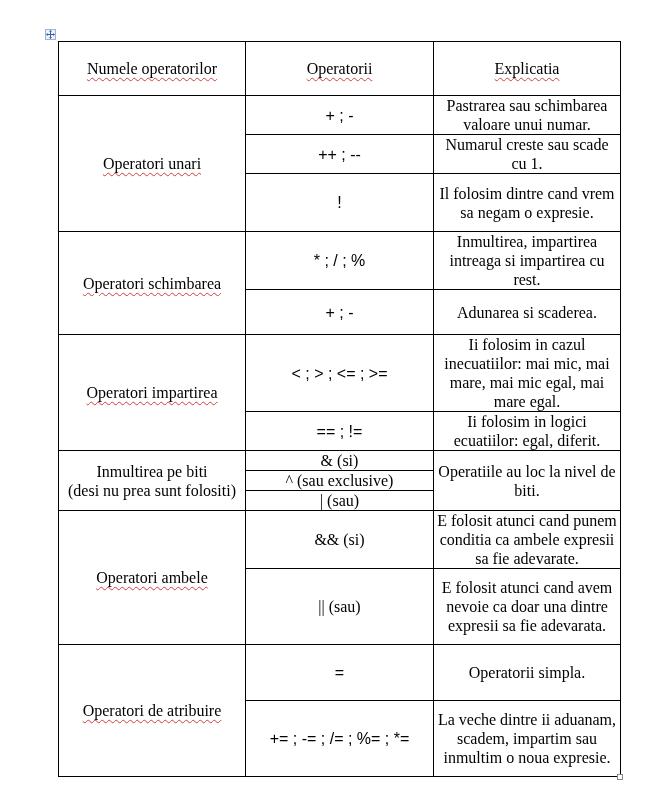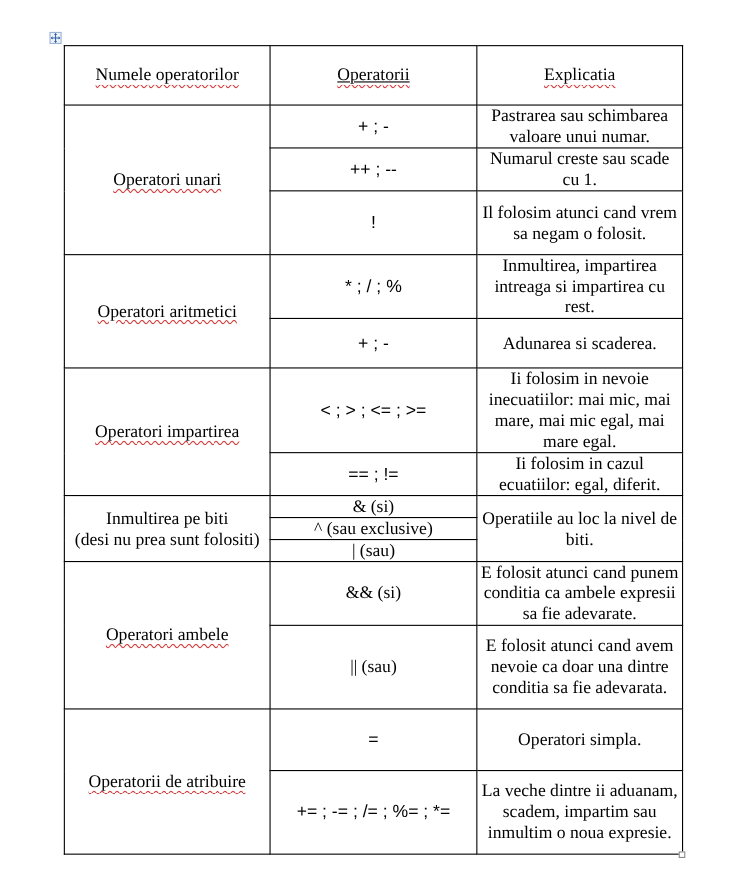--- a/index.html
+++ b/index.html
@@ -8,21 +8,21 @@
   .move-handle { position:absolute; left:45px; top:29px; width:11px; height:11px;
          border:1px solid #9db3d6; background:#eef3fb; box-sizing:border-box; }
   .move-handle svg { display:block; }
   .resize-handle { position:absolute; left:617px; top:774px; width:6px; height:6px;
          border:1px solid #8a8a8a; background:#fff; box-sizing:border-box; }
   table.ops { position:absolute; left:58px; top:41px; border-collapse:collapse;
          table-layout:fixed; width:561px; }
   table.ops td { border:1.5px solid #000; text-align:center; vertical-align:middle;
          padding:0 3px; font-size:16px; line-height:19px; overflow:hidden; }
   td.c1 { width:180px; }
-  td.c2 { width:181px;text-decoration:underline; }
+  td.c2 { width:181px; }
   td.c3 { width:180px; }
   .sq { text-decoration: underline wavy #d04040; text-decoration-thickness:1px;
         text-underline-offset:3px; }
   .opsym { font-family:"Liberation Sans","DejaVu Sans",sans-serif; font-size:14px; }
 </style>
 </head>
 <body>
 
 <div class="move-handle">
   <svg width="9" height="9" viewBox="0 0 9 9">
@@ -43,41 +43,41 @@
       <td rowspan="3"><span class="sq">Operatori unari</span></td>
       <td class="opsym">+ ; -</td>
       <td>Pastrarea sau schimbarea valoare unui numar.</td>
     </tr>
     <tr style="height:38px">
       <td class="opsym">++ ;  --</td>
       <td>Numarul creste sau scade cu 1.</td>
     </tr>
     <tr style="height:58px">
       <td class="opsym">!</td>
-      <td>Il folosim atunci cand vrem sa negam o folosit.</td>
+      <td>Il folosim dintre cand vrem sa negam o expresie.</td>
     </tr>
 
     <tr style="height:58px">
-      <td rowspan="2"><span class="sq">Operatori aritmetici</span></td>
+      <td rowspan="2"><span class="sq">Operatori schimbarea</span></td>
       <td class="opsym">* ; / ; %</td>
       <td>Inmultirea, impartirea intreaga si impartirea cu rest.</td>
     </tr>
     <tr style="height:45px">
       <td class="opsym">+ ; -</td>
       <td>Adunarea si scaderea.</td>
     </tr>
 
     <tr style="height:77px">
       <td rowspan="2"><span class="sq">Operatori impartirea</span></td>
       <td class="opsym">&lt; ; &gt; ; &lt;= ;  &gt;=</td>
-      <td>Ii folosim in nevoie inecuatiilor: mai mic, mai mare, mai mic  egal, mai mare egal.</td>
+      <td>Ii folosim in cazul inecuatiilor: mai mic, mai mare, mai mic  egal, mai mare egal.</td>
     </tr>
     <tr style="height:38px">
       <td class="opsym">== ; !=</td>
-      <td>Ii folosim in cazul ecuatiilor: egal, diferit.</td>
+      <td>Ii folosim in logici ecuatiilor: egal, diferit.</td>
     </tr>
 
     <tr style="height:20px">
       <td rowspan="3">
         <div>Inmultirea pe biti</div>
         <div>(desi nu prea sunt folositi)</div>
       </td>
       <td>&amp; (si)</td>
       <td rowspan="3">Operatiile au loc la nivel de biti.</td>
     </tr>
@@ -88,27 +88,27 @@
       <td>| (sau)</td>
     </tr>
 
     <tr style="height:58px">
       <td rowspan="2"><span class="sq">Operatori ambele</span></td>
       <td>&amp;&amp; (si)</td>
       <td>E folosit atunci cand punem conditia ca ambele expresii sa fie adevarate.</td>
     </tr>
     <tr style="height:76px">
       <td>|| (sau)</td>
-      <td>E folosit atunci cand avem nevoie ca doar una dintre conditia sa fie adevarata.</td>
+      <td>E folosit atunci cand avem nevoie ca doar una dintre expresii sa fie adevarata.</td>
     </tr>
 
     <tr style="height:56px">
-      <td rowspan="2"><span class="sq">Operatorii de atribuire</span></td>
+      <td rowspan="2"><span class="sq">Operatori de atribuire</span></td>
       <td class="opsym">=</td>
-      <td>Operatori simpla.</td>
+      <td>Operatorii simpla.</td>
     </tr>
     <tr style="height:76px">
       <td class="opsym">+= ; -= ; /= ;  %= ; *=</td>
       <td>La veche dintre ii aduanam, scadem, impartim sau inmultim o noua expresie.</td>
     </tr>
   </tbody>
 </table>
 
 <div class="resize-handle"></div>
 

